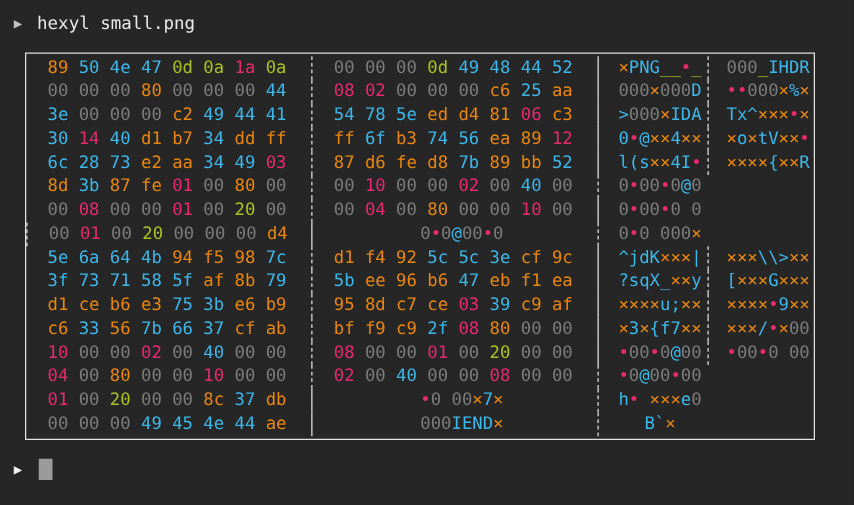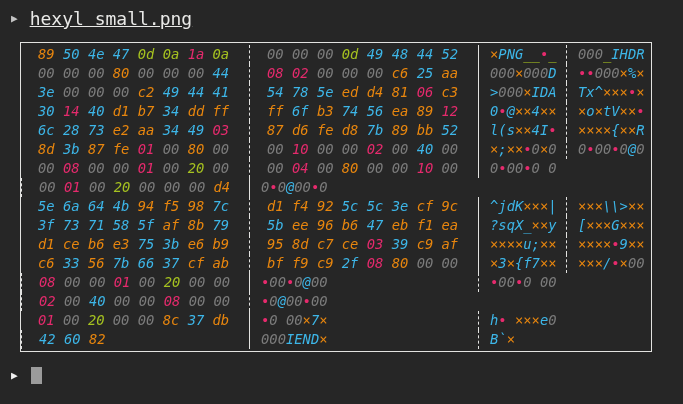--- a/index.html
+++ b/index.html
@@ -6,29 +6,29 @@
     --bg:#262626; --border:#e2e2e0;
     --c-null:#7c7c7c; --c-print:#3db6e8; --c-ws:#a6c220; --c-ctrl:#e62a6d; --c-hi:#e8860e;
     --prompt-text:#e9e9e7; --cursor:#9b9b9b;
   }
   *{margin:0;padding:0;box-sizing:border-box;}
   html,body{width:683px;height:404px;overflow:hidden;}
   body{background:var(--bg);font-family:"DejaVu Sans Mono",monospace;padding-top:8px;}
   .prompt-line{display:flex;align-items:center;margin-left:11px;height:21px;}
   .prompt-triangle{font-size:11px;color:#c4c4c4;line-height:1;}
   .prompt-line.bottom .prompt-triangle{color:#f2f2f2;}
-  .command-text{font-size:18px;color:var(--prompt-text);margin-left:12px;white-space:pre;text-decoration:underline;}
+  .command-text{font-size:14px;color:var(--prompt-text);margin-left:12px;white-space:pre;}
   .hex-table{
     margin:13px 0 6px 20px;width:632px;border:1px solid var(--border);
-    padding:2px 0;background:var(--bg);font-style:italic;
+    padding:2px 0;background:var(--bg);
   }
   .hex-row{display:grid;grid-template-columns:228px 229px 88px 85px;height:19px;line-height:19px;}
   .cell{white-space:pre;font-size:13.8px;overflow:hidden;}
   .cell.hex{padding-left:17px;}
-  .cell.ascii{padding-left:11px;}
+  .cell.ascii{padding-left:11px;text-align:center;}
   .sep-dashed{border-left:1px dashed var(--border);}
   .sep-solid{border-left:1px solid var(--border);}
   .b-null{color:var(--c-null);} .b-print{color:var(--c-print);} .b-ws{color:var(--c-ws);}
   .b-ctrl{color:var(--c-ctrl);} .b-hi{color:var(--c-hi);}
   .prompt-line.bottom{margin-top:13px;}
   .cursor-block{width:11px;height:17px;background:var(--cursor);margin-left:13px;}
 </style>
 </head>
 <body>
 
@@ -64,31 +64,31 @@
     </div>
     <div class="hex-row">
       <div class="cell hex"><span class="b-print">6c</span> <span class="b-print">28</span> <span class="b-print">73</span> <span class="b-hi">e2</span> <span class="b-hi">aa</span> <span class="b-print">34</span> <span class="b-print">49</span> <span class="b-ctrl">03</span></div>
       <div class="cell hex sep-dashed"><span class="b-hi">87</span> <span class="b-hi">d6</span> <span class="b-hi">fe</span> <span class="b-hi">d8</span> <span class="b-print">7b</span> <span class="b-hi">89</span> <span class="b-hi">bb</span> <span class="b-print">52</span></div>
       <div class="cell ascii sep-solid"><span class="b-print">l</span><span class="b-print">(</span><span class="b-print">s</span><span class="b-hi">×</span><span class="b-hi">×</span><span class="b-print">4</span><span class="b-print">I</span><span class="b-ctrl">•</span></div>
       <div class="cell ascii sep-dashed"><span class="b-hi">×</span><span class="b-hi">×</span><span class="b-hi">×</span><span class="b-hi">×</span><span class="b-print">{</span><span class="b-hi">×</span><span class="b-hi">×</span><span class="b-print">R</span></div>
     </div>
     <div class="hex-row">
       <div class="cell hex"><span class="b-hi">8d</span> <span class="b-print">3b</span> <span class="b-hi">87</span> <span class="b-hi">fe</span> <span class="b-ctrl">01</span> <span class="b-null">00</span> <span class="b-hi">80</span> <span class="b-null">00</span></div>
       <div class="cell hex sep-dashed"><span class="b-null">00</span> <span class="b-ctrl">10</span> <span class="b-null">00</span> <span class="b-null">00</span> <span class="b-ctrl">02</span> <span class="b-null">00</span> <span class="b-print">40</span> <span class="b-null">00</span></div>
-      <div class="cell ascii sep-solid"><span class="b-hi">×</span><span class="b-print">;</span><span class="b-hi">×</span><span class="b-hi">×</span><span class="b-ctrl">•</span><span class="b-null">0</span><span class="b-hi">×</span><span class="b-null">0</span></div>
       <div class="cell ascii sep-dashed"><span class="b-null">0</span><span class="b-ctrl">•</span><span class="b-null">0</span><span class="b-null">0</span><span class="b-ctrl">•</span><span class="b-null">0</span><span class="b-print">@</span><span class="b-null">0</span></div>
     </div>
     <div class="hex-row">
       <div class="cell hex"><span class="b-null">00</span> <span class="b-ctrl">08</span> <span class="b-null">00</span> <span class="b-null">00</span> <span class="b-ctrl">01</span> <span class="b-null">00</span> <span class="b-ws">20</span> <span class="b-null">00</span></div>
       <div class="cell hex sep-dashed"><span class="b-null">00</span> <span class="b-ctrl">04</span> <span class="b-null">00</span> <span class="b-hi">80</span> <span class="b-null">00</span> <span class="b-null">00</span> <span class="b-ctrl">10</span> <span class="b-null">00</span></div>
       <div class="cell ascii sep-solid"><span class="b-null">0</span><span class="b-ctrl">•</span><span class="b-null">0</span><span class="b-null">0</span><span class="b-ctrl">•</span><span class="b-null">0</span><span class="b-ws"> </span><span class="b-null">0</span></div>
     </div>
     <div class="hex-row">
       <div class="cell hex sep-dashed"><span class="b-null">00</span> <span class="b-ctrl">01</span> <span class="b-null">00</span> <span class="b-ws">20</span> <span class="b-null">00</span> <span class="b-null">00</span> <span class="b-null">00</span> <span class="b-hi">d4</span></div>
       <div class="cell ascii sep-solid"><span class="b-null">0</span><span class="b-ctrl">•</span><span class="b-null">0</span><span class="b-print">@</span><span class="b-null">0</span><span class="b-null">0</span><span class="b-ctrl">•</span><span class="b-null">0</span></div>
+      <div class="cell ascii sep-dashed"><span class="b-null">0</span><span class="b-ctrl">•</span><span class="b-null">0</span><span class="b-ws"> </span><span class="b-null">0</span><span class="b-null">0</span><span class="b-null">0</span><span class="b-hi">×</span></div>
     </div>
     <div class="hex-row">
       <div class="cell hex"><span class="b-print">5e</span> <span class="b-print">6a</span> <span class="b-print">64</span> <span class="b-print">4b</span> <span class="b-hi">94</span> <span class="b-hi">f5</span> <span class="b-hi">98</span> <span class="b-print">7c</span></div>
       <div class="cell hex sep-dashed"><span class="b-hi">d1</span> <span class="b-hi">f4</span> <span class="b-hi">92</span> <span class="b-print">5c</span> <span class="b-print">5c</span> <span class="b-print">3e</span> <span class="b-hi">cf</span> <span class="b-hi">9c</span></div>
       <div class="cell ascii sep-solid"><span class="b-print">^</span><span class="b-print">j</span><span class="b-print">d</span><span class="b-print">K</span><span class="b-hi">×</span><span class="b-hi">×</span><span class="b-hi">×</span><span class="b-print">|</span></div>
       <div class="cell ascii sep-dashed"><span class="b-hi">×</span><span class="b-hi">×</span><span class="b-hi">×</span><span class="b-print">\</span><span class="b-print">\</span><span class="b-print">&gt;</span><span class="b-hi">×</span><span class="b-hi">×</span></div>
     </div>
     <div class="hex-row">
       <div class="cell hex"><span class="b-print">3f</span> <span class="b-print">73</span> <span class="b-print">71</span> <span class="b-print">58</span> <span class="b-print">5f</span> <span class="b-hi">af</span> <span class="b-hi">8b</span> <span class="b-print">79</span></div>
       <div class="cell hex sep-dashed"><span class="b-print">5b</span> <span class="b-hi">ee</span> <span class="b-hi">96</span> <span class="b-hi">b6</span> <span class="b-print">47</span> <span class="b-hi">eb</span> <span class="b-hi">f1</span> <span class="b-hi">ea</span></div>
@@ -101,35 +101,37 @@
       <div class="cell ascii sep-solid"><span class="b-hi">×</span><span class="b-hi">×</span><span class="b-hi">×</span><span class="b-hi">×</span><span class="b-print">u</span><span class="b-print">;</span><span class="b-hi">×</span><span class="b-hi">×</span></div>
       <div class="cell ascii sep-dashed"><span class="b-hi">×</span><span class="b-hi">×</span><span class="b-hi">×</span><span class="b-hi">×</span><span class="b-ctrl">•</span><span class="b-print">9</span><span class="b-hi">×</span><span class="b-hi">×</span></div>
     </div>
     <div class="hex-row">
       <div class="cell hex"><span class="b-hi">c6</span> <span class="b-print">33</span> <span class="b-hi">56</span> <span class="b-print">7b</span> <span class="b-print">66</span> <span class="b-print">37</span> <span class="b-hi">cf</span> <span class="b-hi">ab</span></div>
       <div class="cell hex sep-dashed"><span class="b-hi">bf</span> <span class="b-hi">f9</span> <span class="b-hi">c9</span> <span class="b-print">2f</span> <span class="b-ctrl">08</span> <span class="b-hi">80</span> <span class="b-null">00</span> <span class="b-null">00</span></div>
       <div class="cell ascii sep-solid"><span class="b-hi">×</span><span class="b-print">3</span><span class="b-hi">×</span><span class="b-print">{</span><span class="b-print">f</span><span class="b-print">7</span><span class="b-hi">×</span><span class="b-hi">×</span></div>
       <div class="cell ascii sep-dashed"><span class="b-hi">×</span><span class="b-hi">×</span><span class="b-hi">×</span><span class="b-print">/</span><span class="b-ctrl">•</span><span class="b-hi">×</span><span class="b-null">0</span><span class="b-null">0</span></div>
     </div>
     <div class="hex-row">
+      <div class="cell hex"><span class="b-ctrl">10</span> <span class="b-null">00</span> <span class="b-null">00</span> <span class="b-ctrl">02</span> <span class="b-null">00</span> <span class="b-print">40</span> <span class="b-null">00</span> <span class="b-null">00</span></div>
       <div class="cell hex sep-dashed"><span class="b-ctrl">08</span> <span class="b-null">00</span> <span class="b-null">00</span> <span class="b-ctrl">01</span> <span class="b-null">00</span> <span class="b-ws">20</span> <span class="b-null">00</span> <span class="b-null">00</span></div>
       <div class="cell ascii sep-solid"><span class="b-ctrl">•</span><span class="b-null">0</span><span class="b-null">0</span><span class="b-ctrl">•</span><span class="b-null">0</span><span class="b-print">@</span><span class="b-null">0</span><span class="b-null">0</span></div>
       <div class="cell ascii sep-dashed"><span class="b-ctrl">•</span><span class="b-null">0</span><span class="b-null">0</span><span class="b-ctrl">•</span><span class="b-null">0</span><span class="b-ws"> </span><span class="b-null">0</span><span class="b-null">0</span></div>
     </div>
     <div class="hex-row">
+      <div class="cell hex"><span class="b-ctrl">04</span> <span class="b-null">00</span> <span class="b-hi">80</span> <span class="b-null">00</span> <span class="b-null">00</span> <span class="b-ctrl">10</span> <span class="b-null">00</span> <span class="b-null">00</span></div>
       <div class="cell hex sep-dashed"><span class="b-ctrl">02</span> <span class="b-null">00</span> <span class="b-print">40</span> <span class="b-null">00</span> <span class="b-null">00</span> <span class="b-ctrl">08</span> <span class="b-null">00</span> <span class="b-null">00</span></div>
       <div class="cell ascii sep-dashed"><span class="b-ctrl">•</span><span class="b-null">0</span><span class="b-print">@</span><span class="b-null">0</span><span class="b-null">0</span><span class="b-ctrl">•</span><span class="b-null">0</span><span class="b-null">0</span></div>
     </div>
     <div class="hex-row">
       <div class="cell hex"><span class="b-ctrl">01</span> <span class="b-null">00</span> <span class="b-ws">20</span> <span class="b-null">00</span> <span class="b-null">00</span> <span class="b-hi">8c</span> <span class="b-print">37</span> <span class="b-hi">db</span></div>
       <div class="cell ascii sep-solid"><span class="b-ctrl">•</span><span class="b-null">0</span><span class="b-ws"> </span><span class="b-null">0</span><span class="b-null">0</span><span class="b-hi">×</span><span class="b-print">7</span><span class="b-hi">×</span></div>
       <div class="cell ascii sep-dashed"><span class="b-print">h</span><span class="b-ctrl">•</span><span class="b-ws"> </span><span class="b-hi">×</span><span class="b-hi">×</span><span class="b-hi">×</span><span class="b-print">e</span><span class="b-null">0</span></div>
     </div>
     <div class="hex-row">
-      <div class="cell hex sep-dashed"><span class="b-print">42</span> <span class="b-print">60</span> <span class="b-hi">82</span></div>
+      <div class="cell hex"><span class="b-null">00</span> <span class="b-null">00</span> <span class="b-null">00</span> <span class="b-print">49</span> <span class="b-print">45</span> <span class="b-print">4e</span> <span class="b-print">44</span> <span class="b-hi">ae</span></div>
       <div class="cell ascii sep-solid"><span class="b-null">0</span><span class="b-null">0</span><span class="b-null">0</span><span class="b-print">I</span><span class="b-print">E</span><span class="b-print">N</span><span class="b-print">D</span><span class="b-hi">×</span></div>
       <div class="cell ascii sep-dashed"><span class="b-print">B</span><span class="b-print">`</span><span class="b-hi">×</span></div>
     </div>
   </div>
 
 <div class="prompt-line bottom">
   <span class="prompt-triangle">▶</span>
   <span class="cursor-block"></span>
 </div>
 

